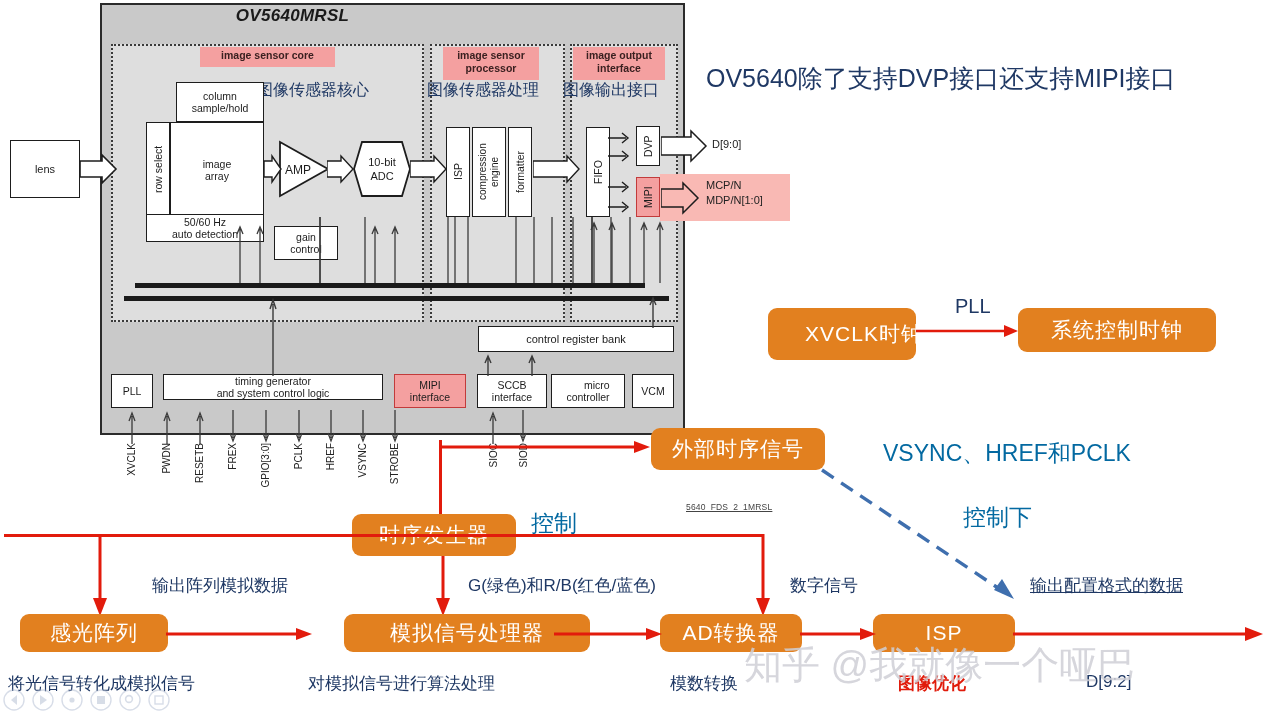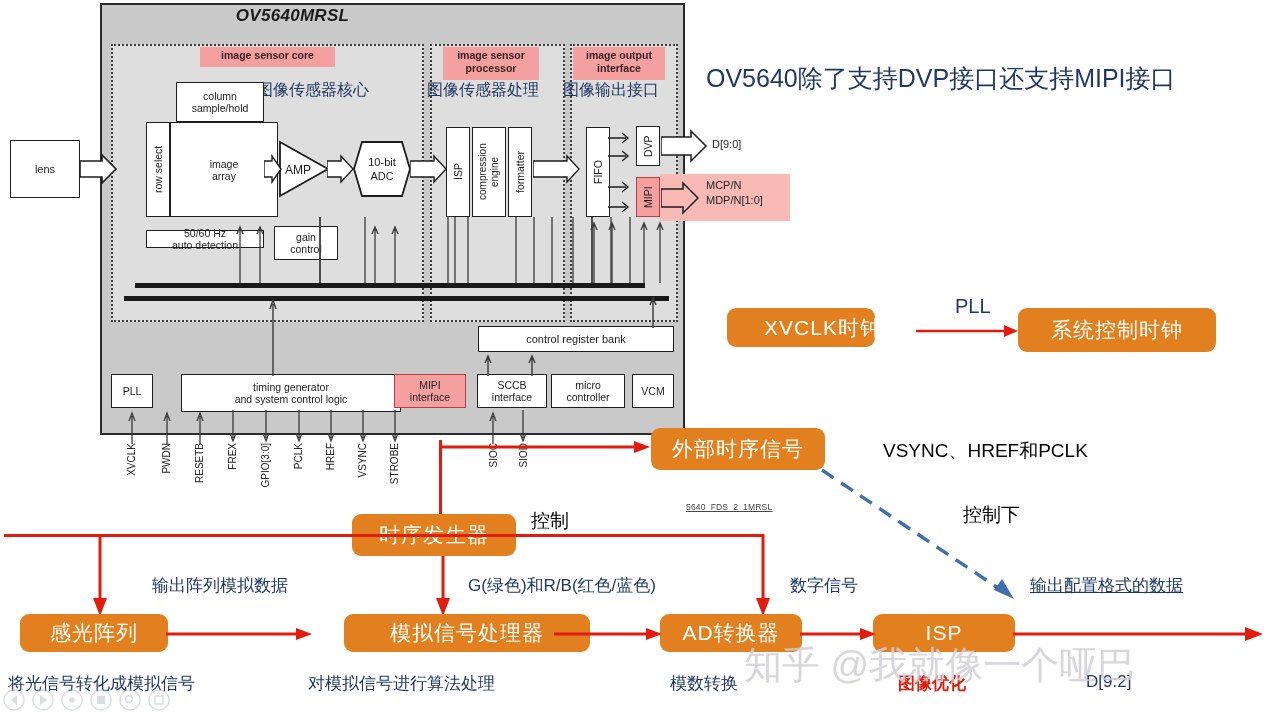--- a/index.html
+++ b/index.html
@@ -30,21 +30,21 @@
   .pinkbox{background:#f4a0a0;border:1.6px solid #c23b3b;}
   .pinkband{background:#f9b9b4;}
   .bus{background:#1a1a1a;height:5px;}
 
   .pinlbl{font-size:10px;color:#222;writing-mode:vertical-rl;transform:rotate(180deg);white-space:nowrap;}
 
   
   .obox{background:#E2801F;color:#ffffff;border-radius:9px;display:flex;align-items:center;
         justify-content:center;text-align:center;font-size:21px;white-space:nowrap;letter-spacing:1px;}
   .redline{background:#E21B0C;position:absolute;}
-  .cntext{color:#000000;font-size:19px;white-space:nowrap;}
+  .cntext{color:#0369a1;font-size:23px;white-space:nowrap;}
   .cnsmall{color:#1f3864;font-size:17px;white-space:nowrap;}
 
   .watermark{position:absolute;color:#cfcfd6;font-size:38px;white-space:nowrap;
              font-family:"Liberation Sans",sans-serif;opacity:.85;}
   .tinytag{font-size:8.5px;color:#444;letter-spacing:.2px;text-decoration:underline;}
   .dashblue{position:absolute;}
 </style>
 </head>
 <body>
 
@@ -78,27 +78,27 @@
   <polygon points="0,9 22,9 22,3 36,17 22,31 22,25 0,25" fill="#fff" stroke="#1d1d1d" stroke-width="1.6"></polygon>
 </svg>
 
 <div class="abs wbox" style="left:176px;top:82px;width:88px;height:40px;">
   <div>
       <div>column</div>
       <div>sample/hold</div>
     </div>
 </div>
 <div class="abs wbox vert" style="left:146px;top:122px;width:24px;height:95px;">row select</div>
-<div class="abs wbox" style="left:170px;top:122px;width:108px;height:95px;">
+<div class="abs wbox" style="left:170px;top:122px;width:94px;height:95px;">
   <div>
       <div>image</div>
       <div>array</div>
     </div>
 </div>
-<div class="abs wbox" style="left:146px;top:230px;width:118px;height:18px;align-items:center;">
+<div class="abs wbox" style="left:146px;top:214px;width:118px;height:28px;align-items:center;">
   <div>
       <div>50/60 Hz</div>
       <div>auto detection</div>
     </div>
 </div>
 <div class="abs wbox" style="left:274px;top:226px;width:64px;height:34px;">
   <div>
       <div>gain</div>
       <div>control</div>
     </div>
@@ -195,39 +195,39 @@
     <path d="M74,66 L74,8 M71,13 L74,6 L77,13"></path>
   </g>
 </svg>
 
 <div class="abs wbox" style="left:478px;top:326px;width:196px;height:26px;font-size:11px;">control register bank</div>
 <svg class="abs" style="left:478px;top:296px;width:200px;height:32px;">
   <path d="M175,32 L175,4 M172,9 L175,2 L178,9" stroke="#3a3a3a" stroke-width="1.4" fill="none"></path>
 </svg>
 
 <div class="abs wbox" style="left:111px;top:374px;width:42px;height:34px;">PLL</div>
-<div class="abs wbox" style="left:163px;top:374px;width:220px;height:38px;margin-left:18px;">
+<div class="abs wbox" style="left:163px;top:374px;width:220px;height:26px;">
   <div>
       <div>timing generator</div>
       <div>and system control logic</div>
     </div>
 </div>
 <div class="abs wbox pinkbox" style="left:394px;top:374px;width:72px;height:34px;">
   <div>
       <div>MIPI</div>
       <div>interface</div>
     </div>
 </div>
 <div class="abs wbox" style="left:477px;top:374px;width:70px;height:34px;">
   <div>
       <div>SCCB</div>
       <div>interface</div>
     </div>
 </div>
-<div class="abs wbox" style="left:551px;top:374px;width:74px;height:34px;">
+<div class="abs wbox" style="left:551px;top:374px;width:74px;height:34px;text-align:right;">
   <div>
       <div>micro</div>
       <div>controller</div>
     </div>
 </div>
 <div class="abs wbox" style="left:632px;top:374px;width:42px;height:34px;">VCM</div>
 
 <svg class="abs" style="left:470px;top:352px;width:90px;height:24px;">
   <g stroke="#3a3a3a" stroke-width="1.4" fill="none">
     <path d="M18,24 L18,6 M15,11 L18,4 L21,11"></path>
@@ -271,21 +271,21 @@
 </svg>
 <div class="abs">
   <div class="abs pinlbl" style="left:488px;top:443px;">SIOC</div>
   <div class="abs pinlbl" style="left:518px;top:443px;">SIOD</div>
 </div>
 
 <div class="abs tinytag" style="left:686px;top:502px;">5640_FDS_2_1MRSL</div>
 
 <div class="abs" style="left:706px;top:62px;font-size:25px;color:#1f3864;white-space:nowrap;">OV5640除了支持DVP接口还支持MIPI接口</div>
 
-<div class="abs obox" style="left:727px;top:308px;width:148px;height:39px;padding-left:44px;">XVCLK时钟</div>
+<div class="abs obox" style="left:768px;top:308px;width:148px;height:52px;padding-left:44px;">XVCLK时钟</div>
 <div class="abs" style="left:955px;top:295px;font-size:20px;color:#1f3864;">PLL</div>
 <svg class="abs" style="left:916px;top:320px;width:104px;height:22px;">
   <path d="M0,11 L90,11" stroke="#E21B0C" stroke-width="2.6" fill="none"></path>
   <polygon points="102,11 88,5 88,17" fill="#E21B0C"></polygon>
 </svg>
 <div class="abs obox" style="left:1018px;top:308px;width:198px;height:44px;">系统控制时钟</div>
 
 <div class="abs obox" style="left:651px;top:428px;width:174px;height:42px;font-family:Liberation Mono, monospace;">外部时序信号</div>
 <div class="abs cntext" style="left:883px;top:438px;">VSYNC、HREF和PCLK</div>
 <div class="abs cntext" style="left:963px;top:502px;">控制下</div>

